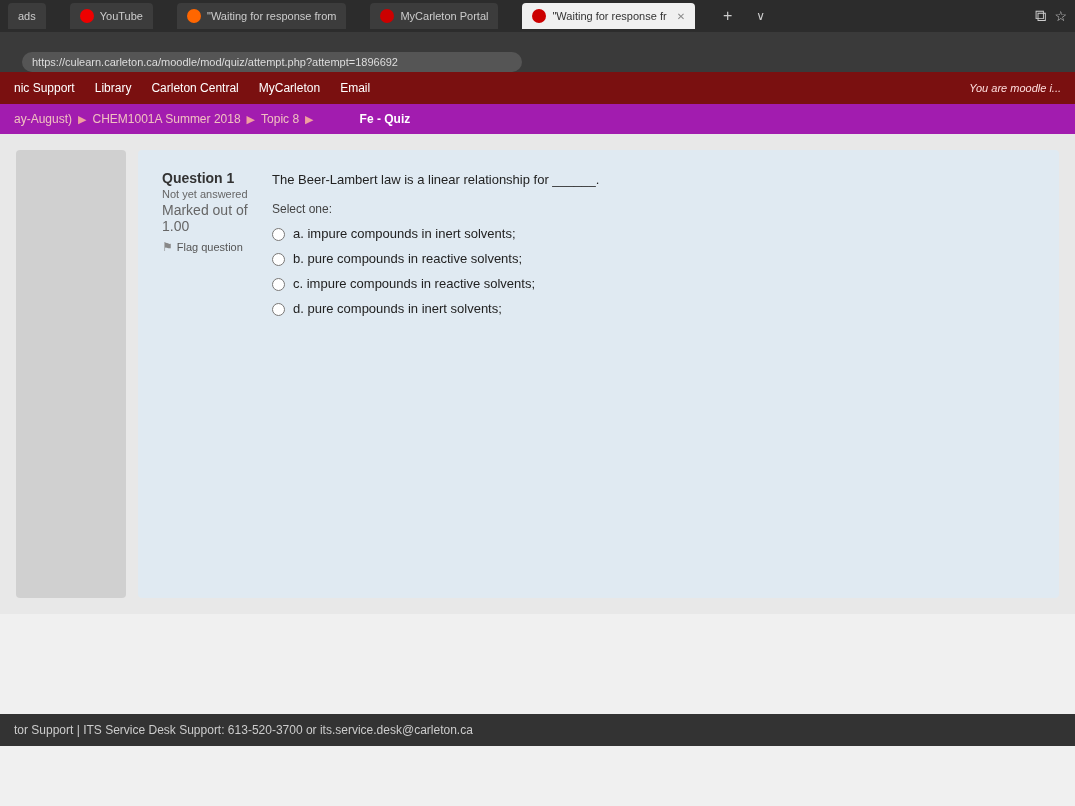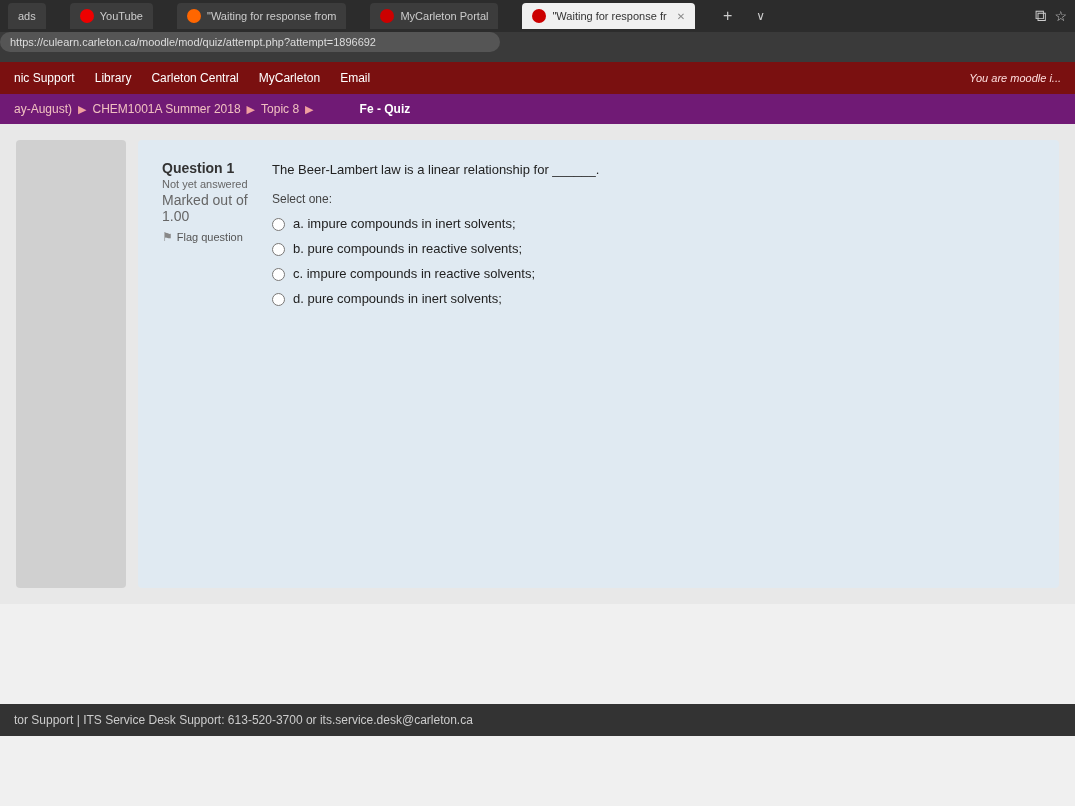--- a/index.html
+++ b/index.html
@@ -10,31 +10,31 @@
     .tab { background: #3c3c3c; color: #ccc; padding: 4px 10px; border-radius: 4px 4px 0 0; font-size: 11px; display: flex; align-items: center; gap: 6px; height: 26px; }
     .tab.active { background: #f0f0f0; color: #333; }
     .tab-icon { width: 14px; height: 14px; background: #e00; border-radius: 50%; display: inline-block; }
     .tab-icon.orange { background: #f60; }
     .tab-icon.red-shield { background: #c00; }
     .tab-close { margin-left: 4px; color: #888; font-size: 10px; cursor: pointer; }
     .plus-btn { color: #ccc; font-size: 16px; margin-left: 4px; }
     .chevron-btn { color: #ccc; font-size: 12px; }
 
     
-    .address-bar { background: #3a3a3a; height: 30px; display: flex; align-items: flex-start; padding: 0 0; gap: 8px; }
+    .address-bar { background: #3a3a3a; height: 40px; display: flex; align-items: flex-end; padding: 0 22px; gap: 8px; }
     .address-input { background: #555; color: #ddd; border: none; height: 20px; border-radius: 10px; padding: 0 10px; font-size: 11px; flex: 1; max-width: 500px; }
 
     
     .nav-bar { background: #7a1010; height: 32px; display: flex; align-items: center; padding: 0 14px; gap: 20px; justify-content: space-between; }
     .nav-links { display: flex; gap: 20px; }
     .nav-link { color: #fff; font-size: 12px; text-decoration: none; cursor: pointer; }
     .logged-in-text { color: #ffdddd; font-size: 11px; font-style: italic; }
 
     
-    .breadcrumb-bar { background: #701a75; height: 30px; display: flex; align-items: center; padding: 0 14px; gap: 6px; }
+    .breadcrumb-bar { background: #a21caf; height: 30px; display: flex; align-items: center; padding: 0 14px; gap: 6px; }
     .breadcrumb-item { color: #f0c0c0; font-size: 12px; }
     .breadcrumb-arrow { color: #f0a0a0; font-size: 11px; }
     .breadcrumb-current { color: #fff; font-size: 12px; font-weight: bold; padding-left: 40px; }
 
     
     .main-content { background: #e8e8e8; display: flex; padding: 16px; gap: 12px; min-height: 480px; }
 
     
     .sidebar { background: #d0d0d0; width: 110px; border-radius: 4px; padding: 0; flex-shrink: 0; }
 

